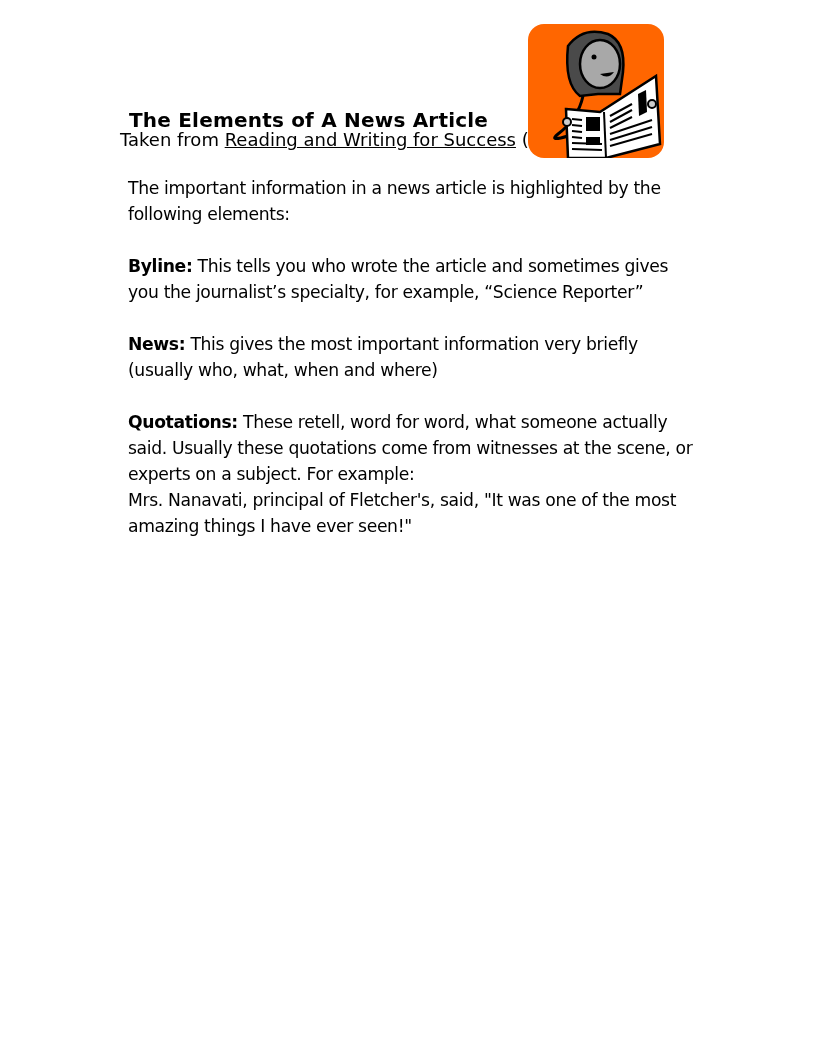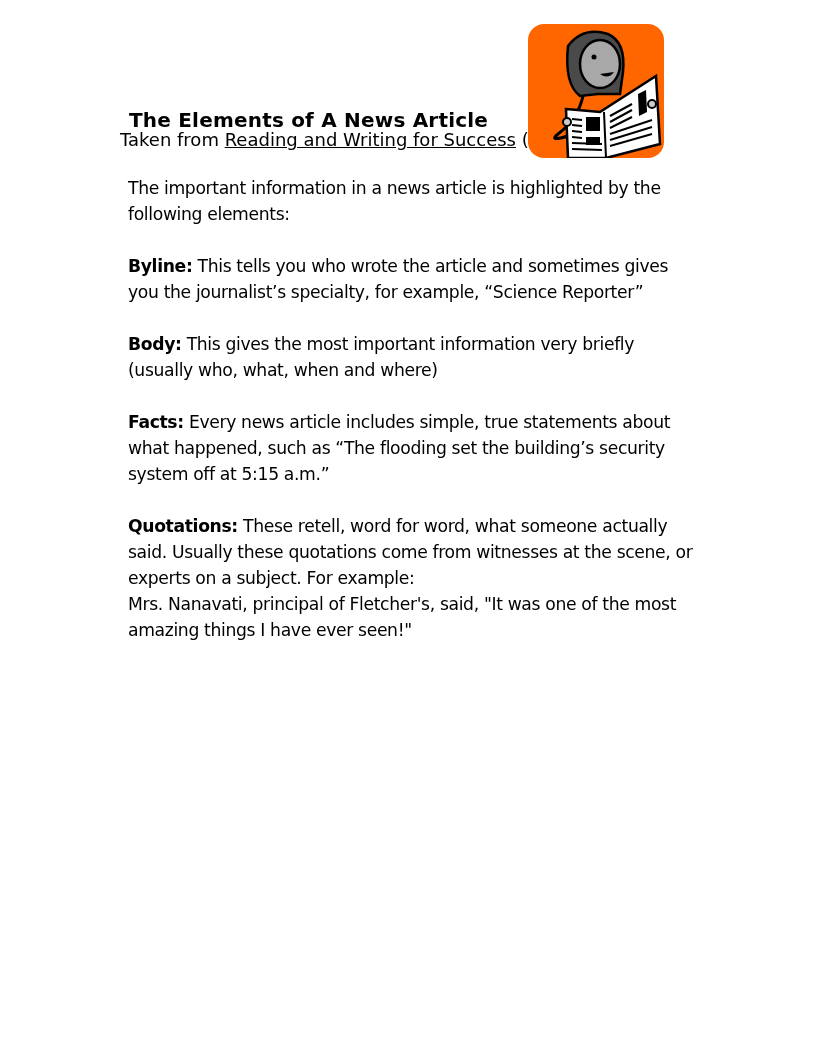--- a/index.html
+++ b/index.html
@@ -47,16 +47,15 @@
         <line x1="82" y1="122" x2="124" y2="110"></line>
     </g>
     <circle cx="124" cy="80" r="4" fill="#ccc" stroke="#000" stroke-width="2"></circle>
     <circle cx="39" cy="98" r="4" fill="#ccc" stroke="#000" stroke-width="2"></circle>
   </svg>
 </div>
 
 <div class="content">
   <p>The important information in a news article is highlighted by the following elements:</p>
   <p><b>Byline:</b><span> </span><span>This tells you who wrote the article and sometimes gives you the journalist’s specialty, for example, “Science Reporter”</span></p>
-  <p><b>Body:</b><span> </span><span>This gives the most important information very briefly (usually who, what, when and where)</span></p>
-  <p><b>Facts:</b><span> </span><span>Every news article includes simple, true statements about what happened, such as “The flooding set the building’s security system off at 5:15 a.m.”</span></p>
+  <p><b>News:</b><span> </span><span>This gives the most important information very briefly (usually who, what, when and where)</span></p>
   <p><b>Quotations:</b><span> </span><span>These retell, word for word, what someone actually said. Usually these quotations come from witnesses at the scene, or experts on a subject. For example:</span><br><span>Mrs. Nanavati, principal of Fletcher's, said, "It was one of the most amazing things I have ever seen!"</span></p>
 </div>
 
 </body></html>

